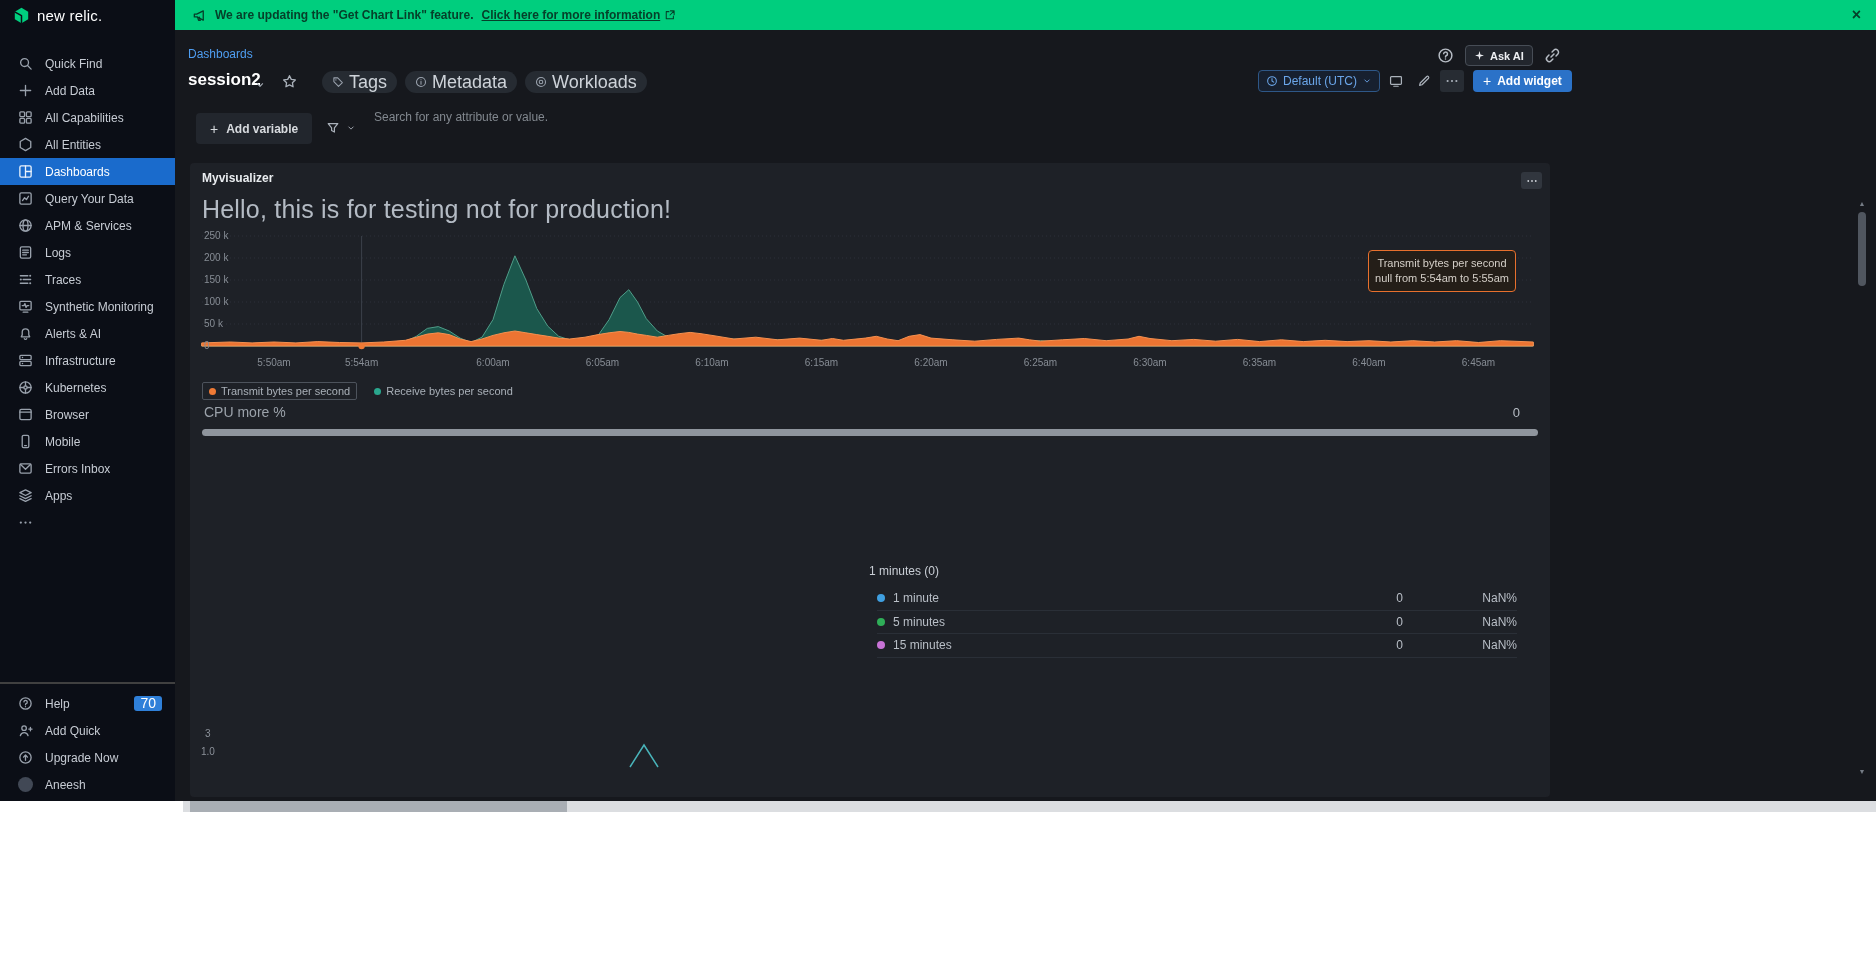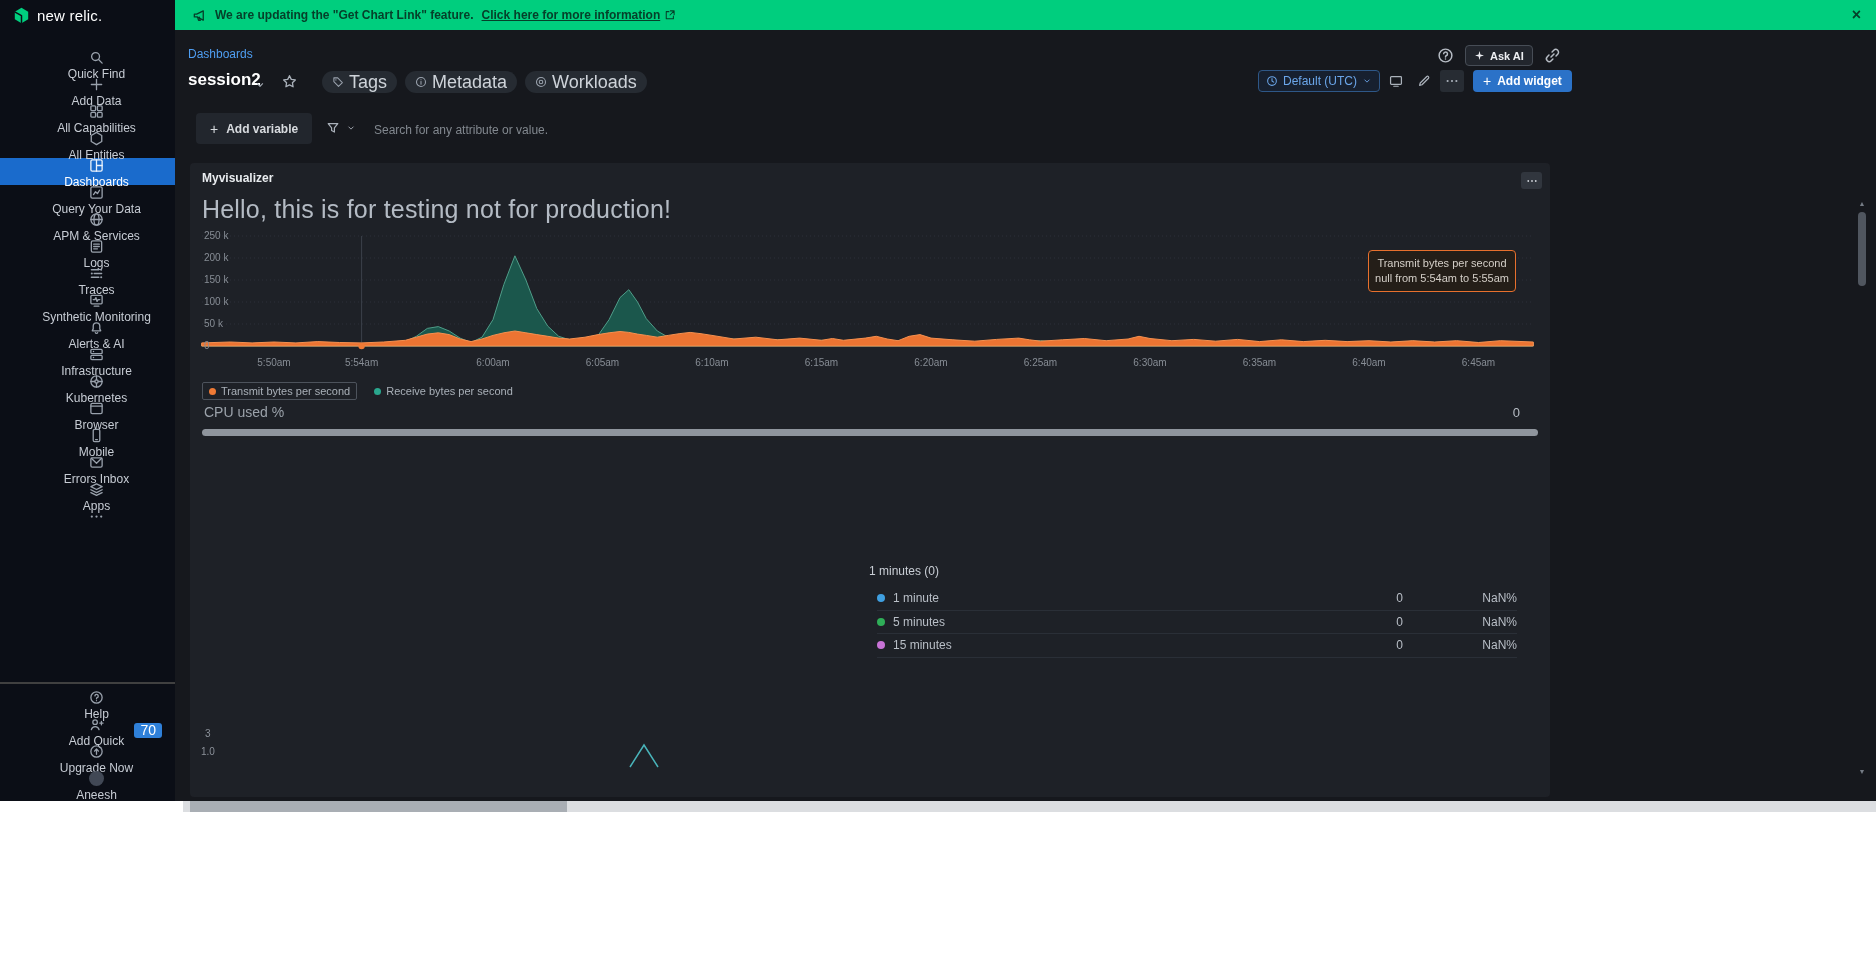--- a/index.html
+++ b/index.html
@@ -9,21 +9,21 @@
 .app{position:absolute;inset:0;}
 svg.svg{fill:none;stroke:currentColor;stroke-width:1.4;stroke-linecap:round;stroke-linejoin:round;display:block;width:100%;height:100%;}
 [data-icon]{display:inline-flex;align-items:center;justify-content:center;flex:none;}
 
 
 .sidebar{position:absolute;left:0;top:0;width:175px;height:801px;background:#0b0e16;z-index:3;}
 .logo{position:absolute;left:13px;top:5px;display:flex;align-items:center;gap:7px;height:20px;cursor:pointer;}
 .logo-mark{width:17px;height:17px;}
 .logo-text{color:#ffffff;font-size:15px;letter-spacing:.2px;}
 .nav{position:absolute;left:0;top:50px;right:0;}
-.nav-item{height:27px;display:flex;align-items:center;gap:2px;padding-left:18px;font-size:12px;color:#c7ccd4;cursor:pointer;flex-direction:column;}
+.nav-item{height:27px;display:flex;align-items:center;gap:12px;padding-left:18px;font-size:12px;color:#c7ccd4;cursor:pointer;}
 .nav-icn{width:15px;height:15px;color:#99a1ac;}
 .nav-item.active{background:#1a6bcc;color:#ffffff;}
 .nav-item.active .nav-icn{color:#eaf2fb;}
 .side-footer{position:absolute;left:0;right:0;bottom:0;border-top:2px solid #404040;padding:6px 0 3px;}
 .nav-badge{margin-left:auto;margin-right:13px;background:#2f80d9;color:#fff;font-size:14px;line-height:15px;padding:0 6px;border-radius:3px;}
 .avatar{width:15px;height:15px;border-radius:50%;background:#414855;display:block;}
 
 
 .banner{position:absolute;left:175px;top:0;width:1701px;height:30px;background:#00ce7e;display:flex;align-items:center;gap:8px;padding:0 15px 0 17px;font-size:12px;color:#05402a;z-index:2;}
 .banner-icn{width:15px;height:15px;color:#05402a;}
@@ -51,21 +51,21 @@
 .utc-btn .chev{width:10px;height:10px;}
 .sq-btn{width:24px;height:22px;display:flex;align-items:center;justify-content:center;border-radius:3px;color:#abb2bb;}
 .sq-btn [data-icon]{width:14px;height:14px;}
 .sq-btn.more{background:#272c33;}
 .addw-btn{display:flex;align-items:center;gap:6px;height:22px;padding:0 10px;margin-left:5px;background:#2b72c8;border-radius:4px;color:#fff;font-size:12px;font-weight:700;}
 .addw-btn .plus,.addvar-btn .plus{font-size:14px;font-weight:400;line-height:1;}
 .addvar-btn{position:absolute;left:196px;top:113px;height:31px;display:flex;align-items:center;gap:8px;padding:0 14px;background:#22262d;border-radius:4px;color:#d8dbdf;font-size:12px;font-weight:600;}
 .filter-box{position:absolute;left:326px;top:121px;display:flex;align-items:center;gap:6px;color:#aab1ba;cursor:pointer;}
 .filter-box [data-icon]{width:14px;height:14px;}
 .filter-box .chev{width:10px;height:10px;}
-.var-input{position:absolute;left:374px;top:115px;width:1178px;height:30px;background:transparent;border:0;outline:0;color:#cfd3d8;font-size:12px;font-family:inherit;}
+.var-input{position:absolute;left:374px;top:102px;width:1178px;height:30px;background:transparent;border:0;outline:0;color:#cfd3d8;font-size:12px;font-family:inherit;}
 .var-input::placeholder{color:#82888f;}
 
 
 .panel{position:absolute;left:190px;top:163px;width:1360px;height:634px;background:#1e2127;border-radius:4px;}
 .panel-title{position:absolute;left:12px;top:8px;font-size:12px;font-weight:700;color:#e9ecef;}
 .panel-more{position:absolute;left:1331px;top:9px;width:21px;height:17px;background:#31363e;border-radius:3px;display:flex;align-items:center;justify-content:center;color:#ced3d9;}
 .panel-more [data-icon]{width:12px;height:12px;}
 .viz-heading{position:absolute;left:12px;top:32px;font-size:25px;font-weight:400;color:#b4bbc4;letter-spacing:.2px;}
 #ts-chart{position:absolute;left:6px;top:64px;width:1340px;height:150px;overflow:visible;}
 #ts-chart text{fill:#878d95;font-size:10px;}
@@ -533,21 +533,21 @@
     <div class="legend" id="legend">
         <div class="legend-item selected">
           <span class="dot" style="background:#ef7a35"></span>
           <span>Transmit bytes per second</span>
         </div>
         <div class="legend-item">
           <span class="dot" style="background:#2aa78e"></span>
           <span>Receive bytes per second</span>
         </div>
       </div>
-    <div class="cpu-title">CPU used %</div>
+    <div class="cpu-title">CPU more %</div>
     <div class="cpu-value">0</div>
     <div class="cpu-bar"></div>
     <div class="center-label">1 minutes (0)</div>
     <div class="cpu-rows" id="cpu-rows">
         <div class="cpu-row">
           <span class="dot" style="background:#3f9fe0"></span>
           <span class="lbl">1 minute</span>
           <span class="val">0</span>
           <span class="pct">NaN%</span>
         </div>

